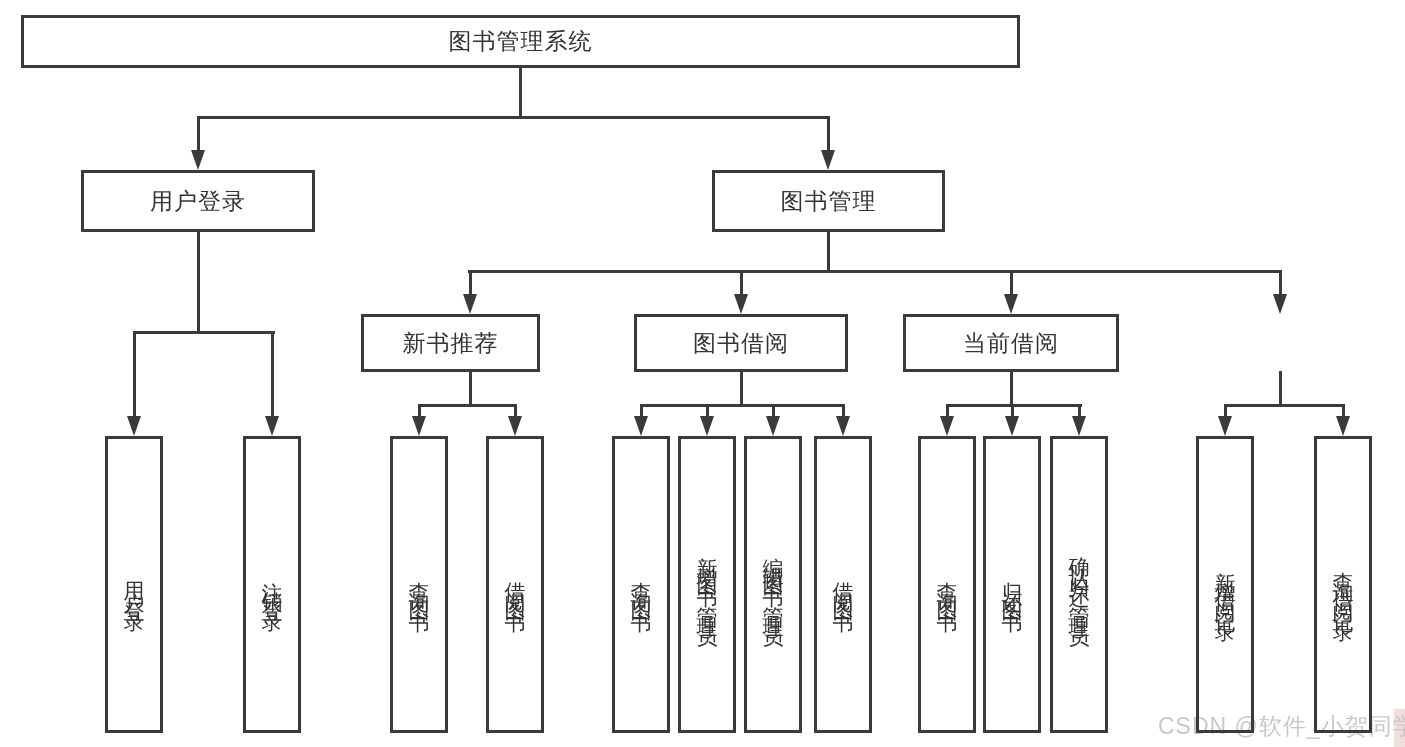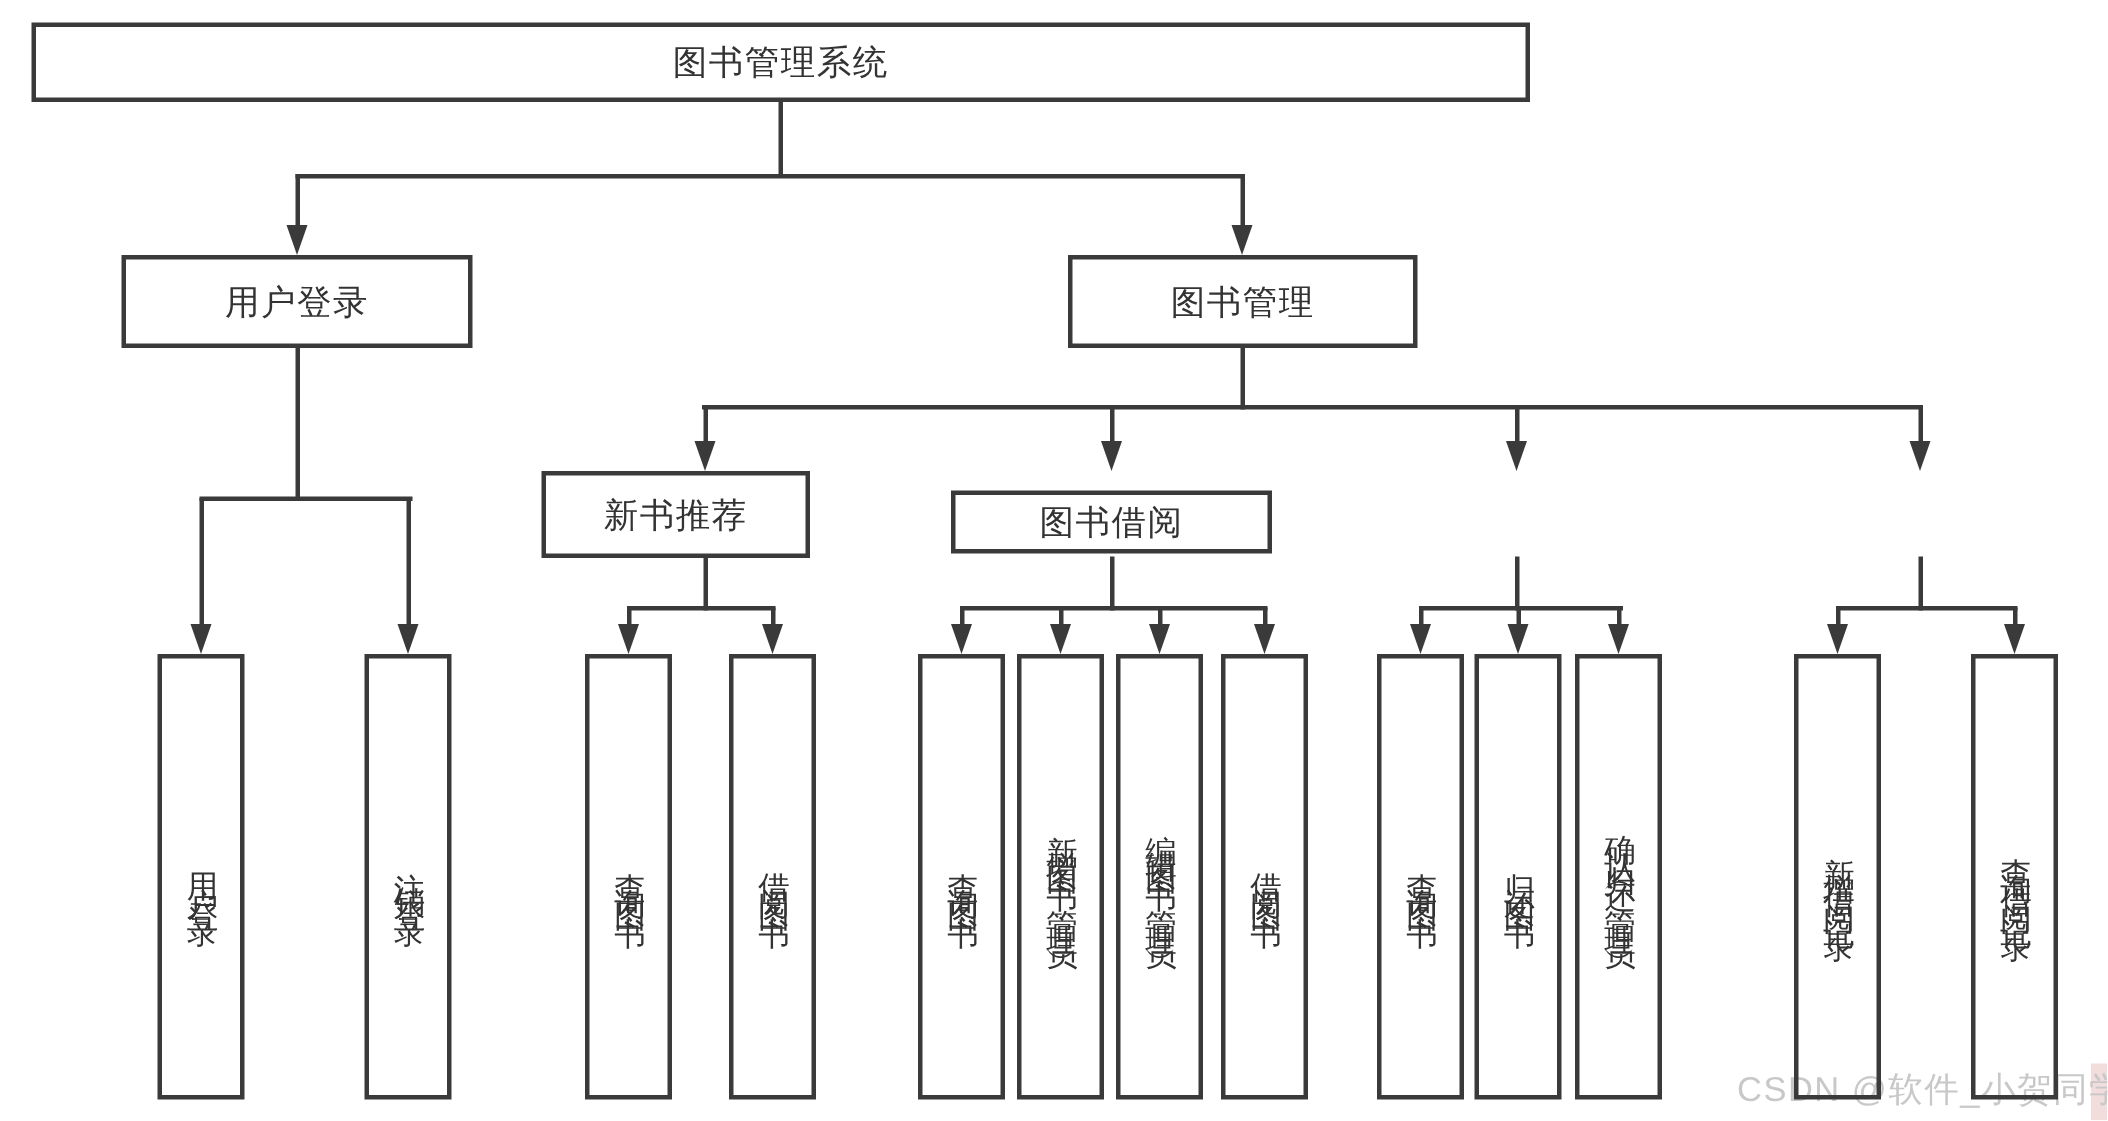--- a/index.html
+++ b/index.html
@@ -78,22 +78,25 @@
   <div class="line" style="left:739.5px;top:271px;width:3px;height:28px"></div>
   <div class="arrow" style="left:734px;top:294px"></div>
   <div class="line" style="left:1009.5px;top:271px;width:3px;height:28px"></div>
   <div class="arrow" style="left:1004px;top:294px"></div>
   <div class="line" style="left:1278.5px;top:271px;width:3px;height:28px"></div>
   <div class="arrow" style="left:1273px;top:294px"></div>
 
   <div class="box" style="left:361px;top:314px;width:179px;height:58px">
     <span class="lbl">新书推荐</span>
   </div>
-  <div class="box" style="left:634px;top:327px;width:214px;height:42px">
+  <div class="box" style="left:634px;top:314px;width:214px;height:58px">
     <span class="lbl">图书借阅</span>
+  </div>
+  <div class="box" style="left:903px;top:314px;width:216px;height:58px">
+    <span class="lbl">当前借阅</span>
   </div>
 
   <div class="line" style="left:468.5px;top:371px;width:3px;height:36px"></div>
   <div class="line" style="left:417.5px;top:404px;width:99px;height:3px"></div>
   <div class="line" style="left:417.5px;top:405px;width:3px;height:15px"></div>
   <div class="arrow" style="left:412px;top:416px"></div>
   <div class="line" style="left:513.5px;top:405px;width:3px;height:15px"></div>
   <div class="arrow" style="left:508px;top:416px"></div>
 
   <div class="line" style="left:739.5px;top:371px;width:3px;height:36px"></div>

